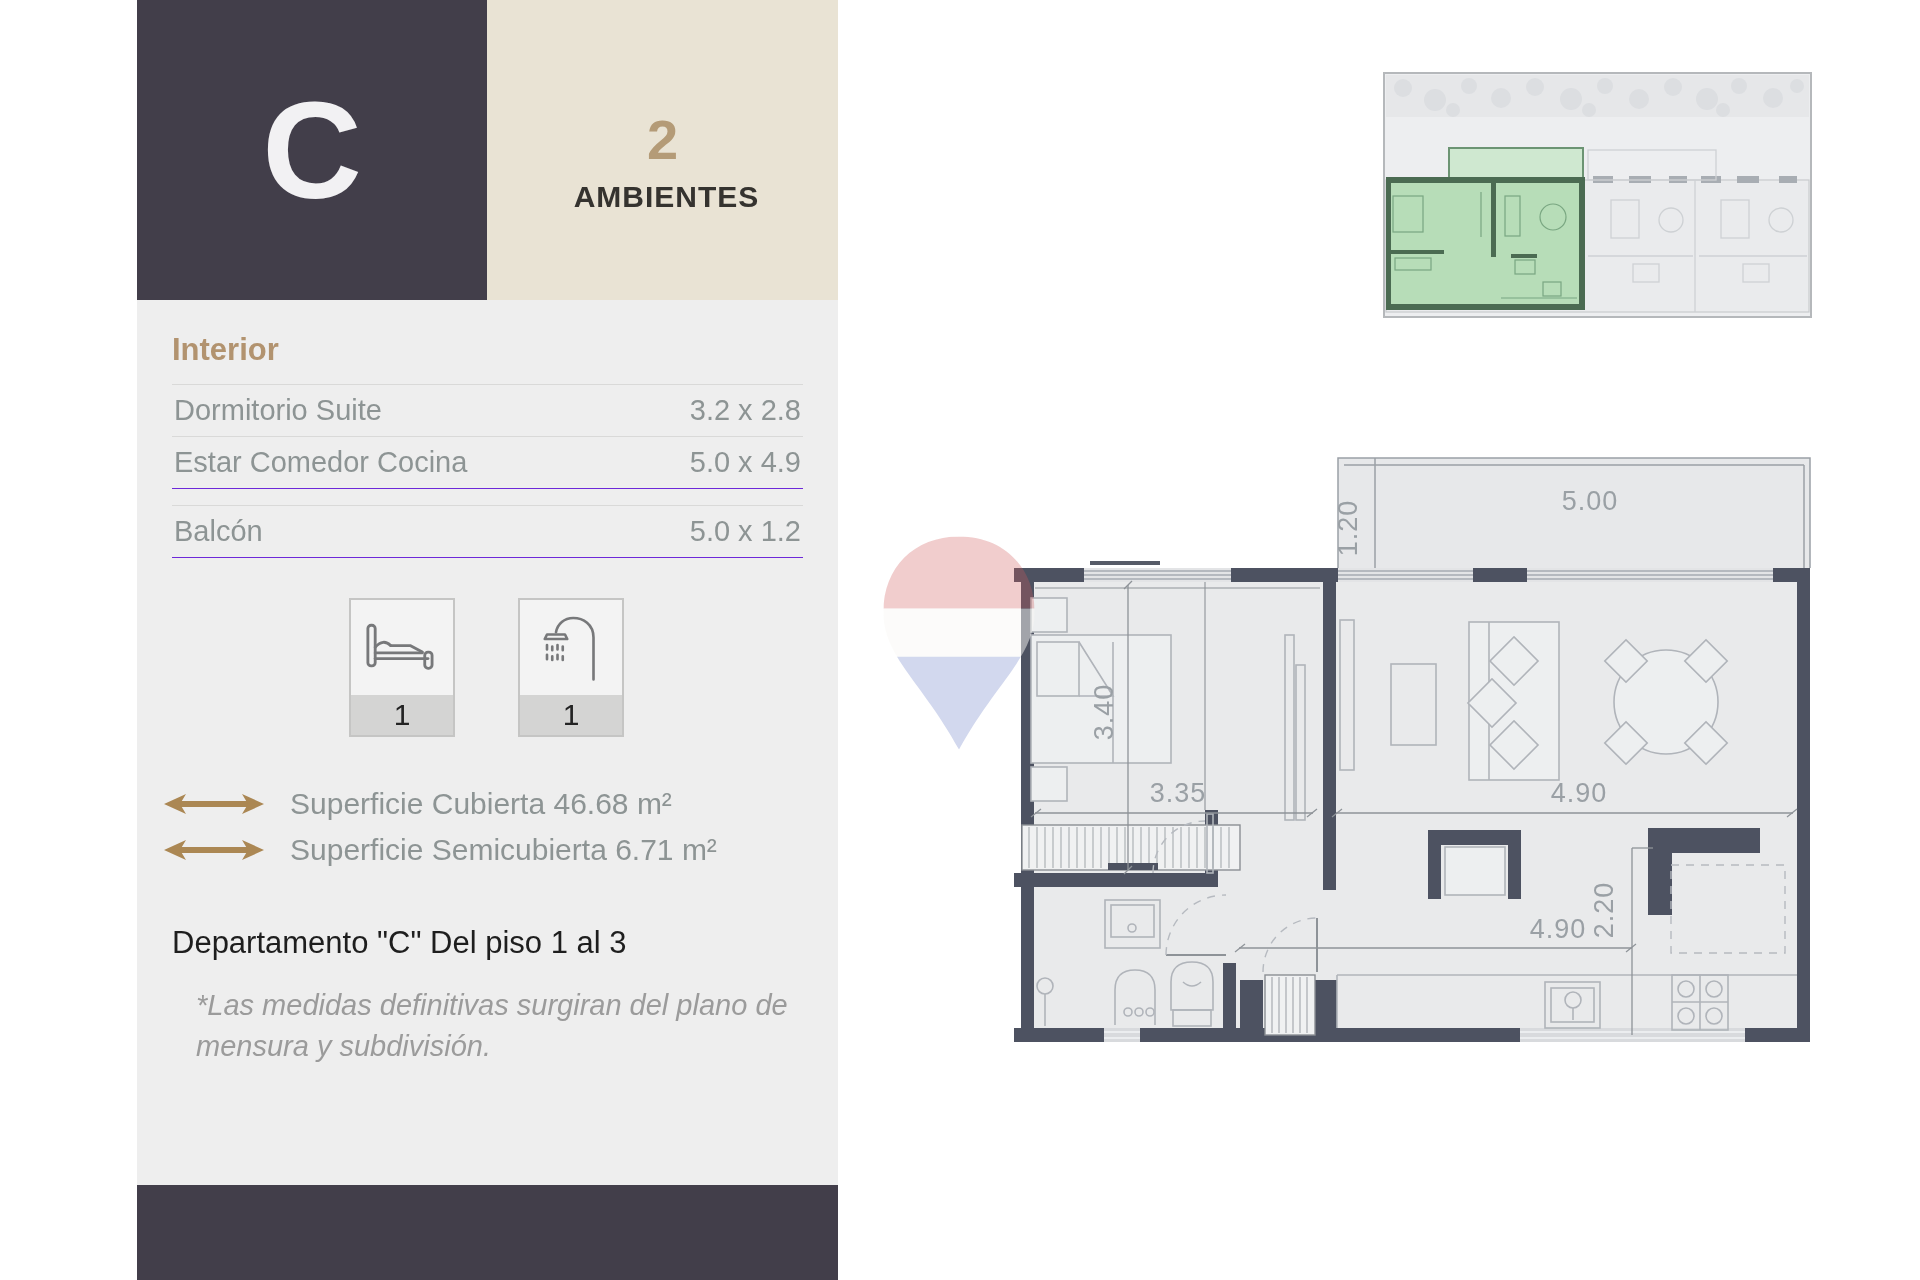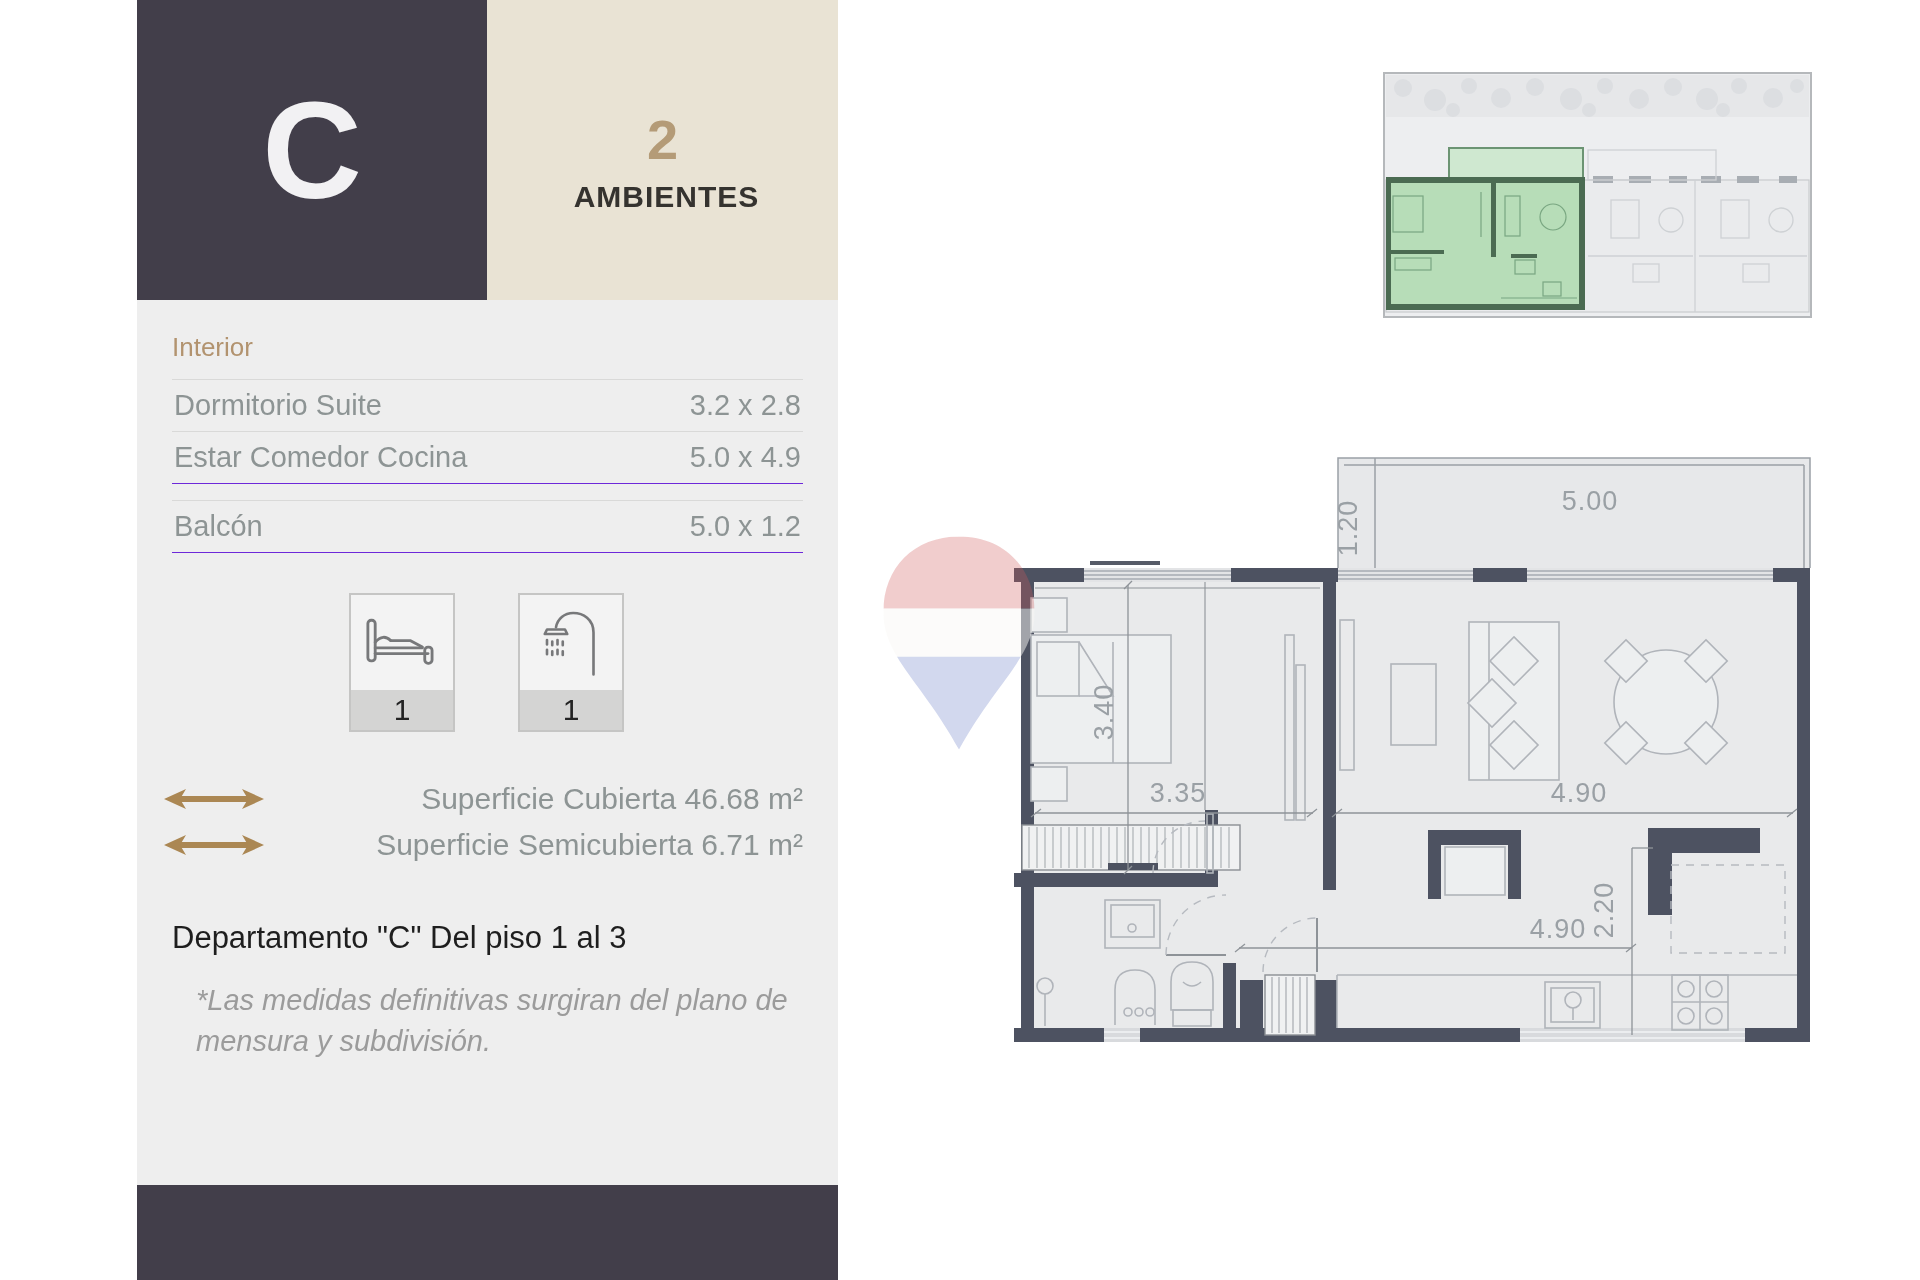--- a/index.html
+++ b/index.html
@@ -11,38 +11,38 @@
   .header{display:flex;height:300px;}
   .box-letter{width:350px;background:#423e4a;color:#f2f1f3;display:flex;
               align-items:center;justify-content:center;
               font-size:138px;font-weight:bold;}
   .box-rooms{width:351px;background:#e9e3d4;display:flex;flex-direction:column;
              align-items:center;justify-content:center;padding-top:26px;box-sizing:border-box;}
   .rooms-count{font-size:56px;font-weight:bold;color:#b49b77;line-height:1;}
   .rooms-label{font-size:30px;font-weight:bold;color:#35332f;letter-spacing:1px;margin-top:12px;margin-left:8px;}
 
   .panel-body{background:#eeeeee;height:885px;padding:0 35px;box-sizing:border-box;position:relative;}
-  .section-title{color:#b2936f;font-size:26px;font-weight:400;}
+  .section-title{color:#b2936f;font-size:31px;font-weight:700;}
   .t-interior{padding-top:32px;}
   .t-exterior{padding-top:66px;}
   .rows{margin-top:16px;}
   .row{display:flex;justify-content:space-between;align-items:center;
        border-top:1px solid #d9d9d8;padding:9px 2px;}
   .rows .row:last-child{border-bottom:1px solid #6d28d9;}
   .row span{font-size:29px;color:#8d9494;}
 
   .amenities{display:flex;gap:63px;margin-top:40px;margin-left:177px;}
   .amenity{width:106px;height:139px;border:2px solid #c5c5c4;background:#f3f3f3;
            display:flex;flex-direction:column;box-sizing:border-box;}
   .amenity .art{flex:1;display:flex;align-items:center;justify-content:center;}
   .amenity .count{height:40px;background:#d4d4d3;display:flex;align-items:center;
                   justify-content:center;font-size:30px;color:#232323;}
 
   .surfaces{margin-top:50px;margin-left:-10px;}
-  .surface-row{display:flex;align-items:center;gap:32px;margin-bottom:12px;justify-content:space-between;}
+  .surface-row{display:flex;align-items:center;gap:24px;margin-bottom:12px;}
   .surface-row span{font-size:30px;color:#8d9494;}
 
   .floor-note{margin-top:58px;font-size:31px;font-weight:500;color:#1e1e1e;}
   .disclaimer{margin-top:24px;font-size:29px;font-style:italic;color:#9b9b9b;
               line-height:41px;width:610px;margin-left:24px;}
   .footer-bar{height:95px;background:#423e4a;}
 
   
   .mini-plan{position:absolute;left:1383px;top:72px;width:429px;height:246px;}
   .main-plan{position:absolute;left:1013px;top:450px;width:800px;height:612px;}

